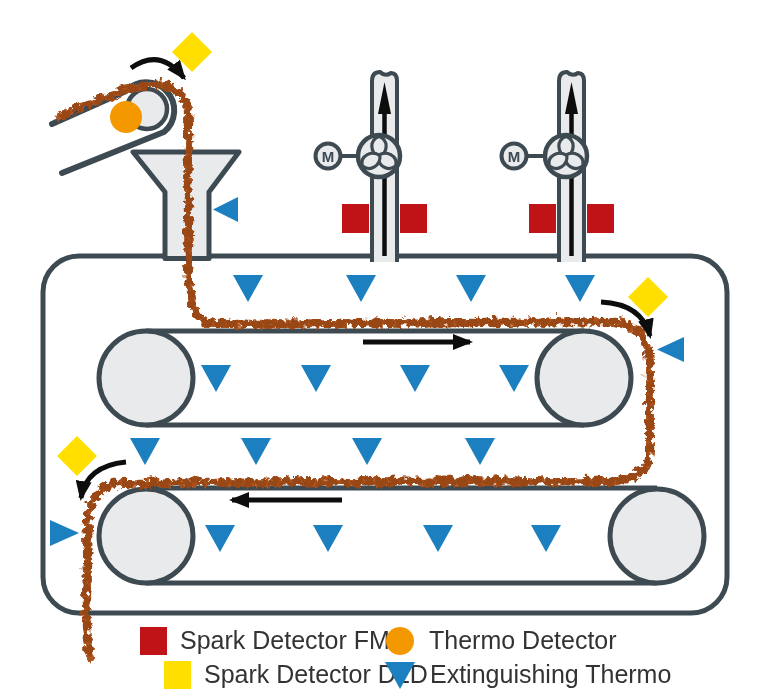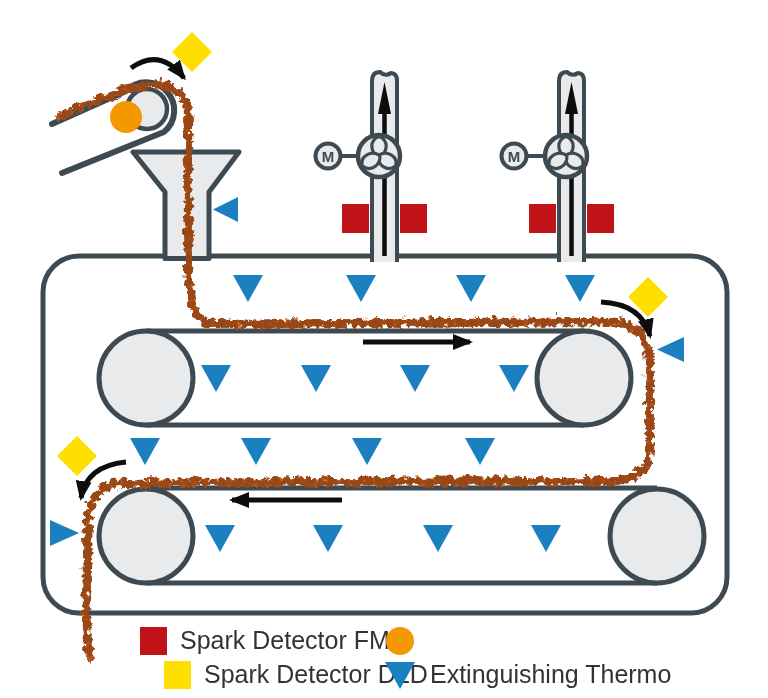--- a/index.html
+++ b/index.html
@@ -169,19 +169,20 @@
   <div class="legend-item" style="left:140px;top:625px;">
     <span class="sw-square sw-red gap13"></span>
     <span class="legend-label">Spark Detector FM</span>
   </div>
   <div class="legend-item" style="left:140px;top:659px;padding-left:24px;">
     <span class="sw-square sw-yellow gap13"></span>
     <span class="legend-label">Spark Detector DLD</span>
   </div>
   <div class="legend-item" style="left:386px;top:625px;">
     <span class="sw-circle gap15"></span>
+    <span class="legend-label">Thermo Detector</span>
   </div>
   <div class="legend-item" style="left:385px;top:659px;">
     <span class="sw-triangle gap15"></span>
     <span class="legend-label">Extinguishing Thermo</span>
   </div>
 </div>
 </div>
 
 </body></html>

